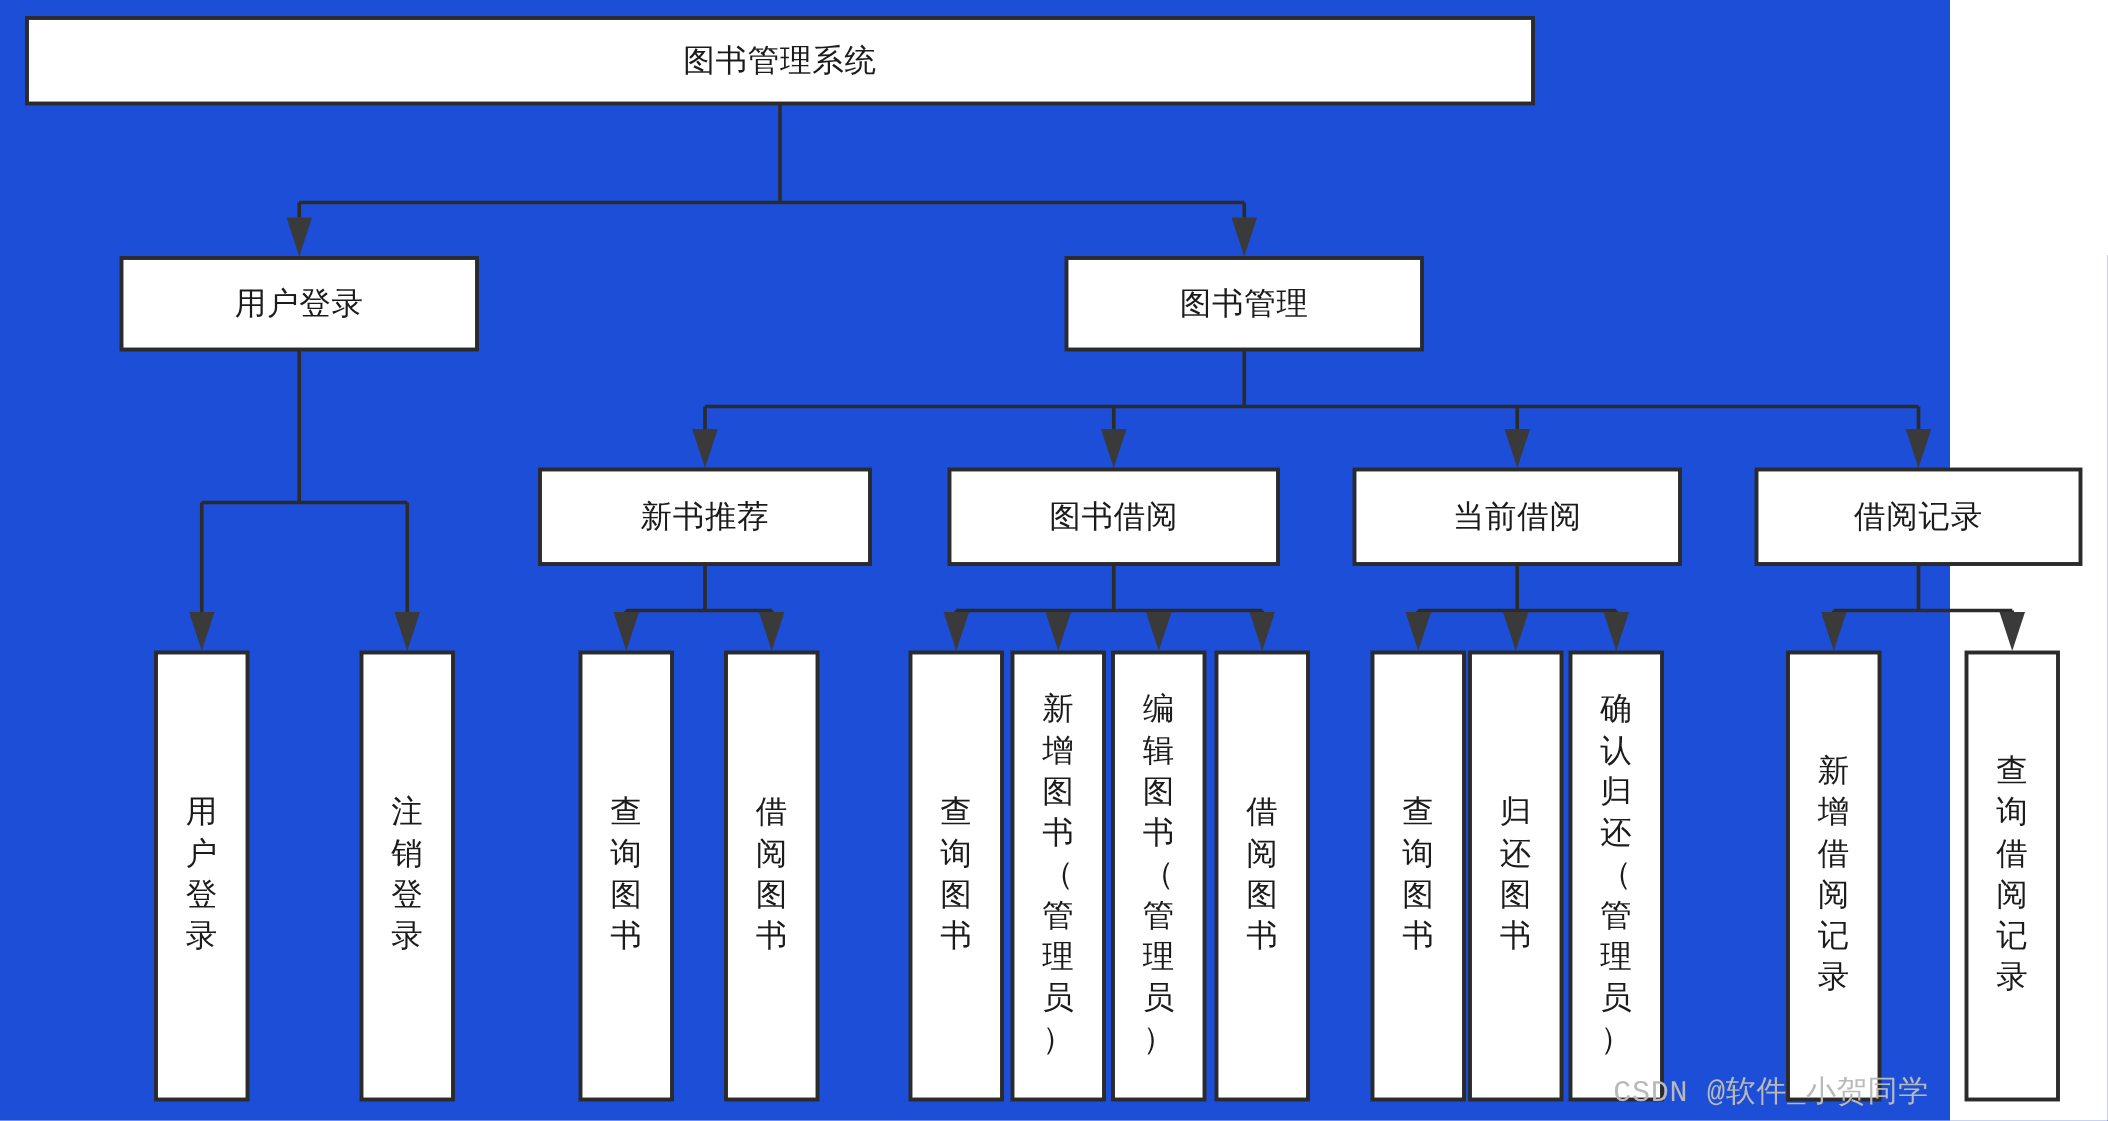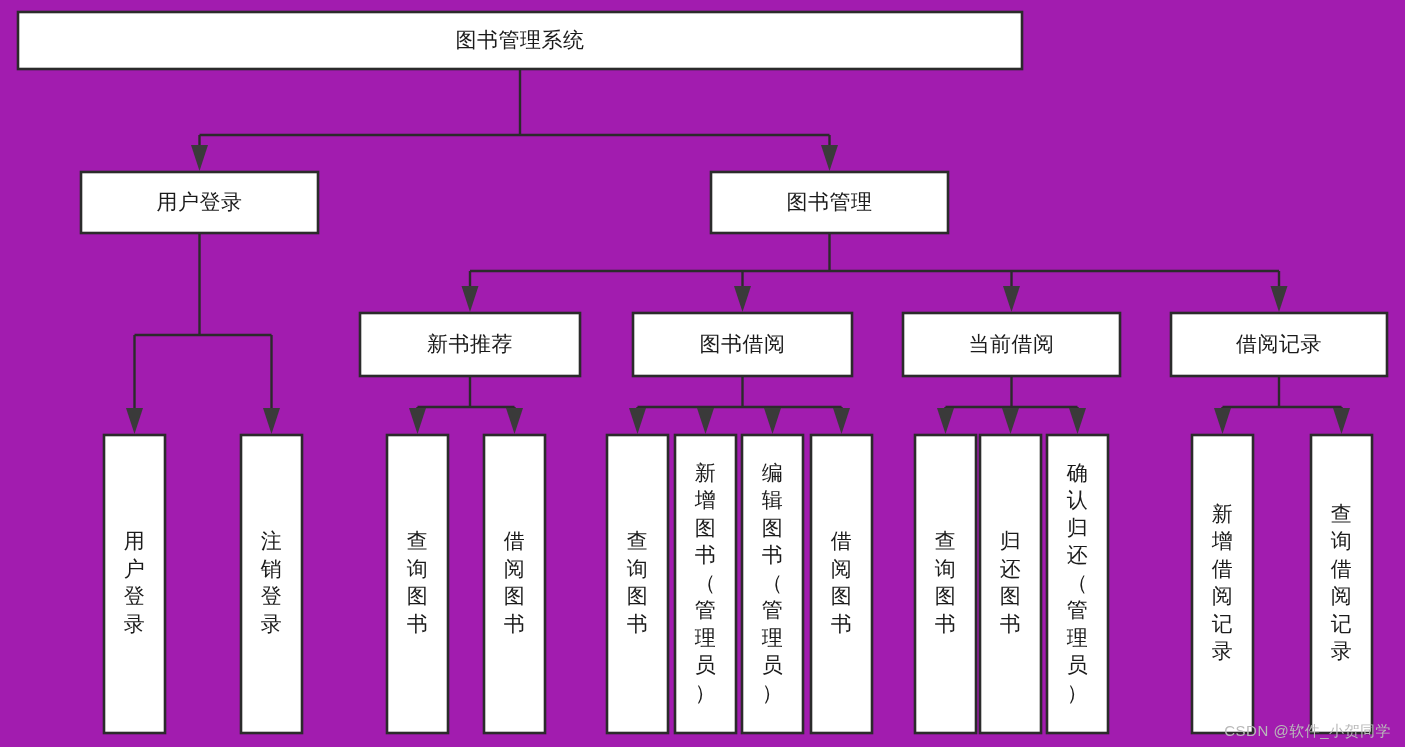--- a/index.html
+++ b/index.html
@@ -10,23 +10,23 @@
   }
   body {
     font-family: "Liberation Sans", "DejaVu Sans", sans-serif;
     width: 1405px;
     height: 747px;
     overflow: hidden;
     position: relative;
   }
   #diagram-root {
     position: relative;
-    width: 1405px;
+    width: 1300px;
     height: 747px;
-    background: #a21caf;
+    background: #1d4ed8;
   }
   svg#tree {
     position: absolute;
     left: 0;
     top: 0;
     width: 1405px;
     height: 747px;
     display: block;
   }
   .node-box {
@@ -56,22 +56,22 @@
     fill: #1b1b1b;
     font-family: "Liberation Sans", "DejaVu Sans", sans-serif;
     font-size: 21px;
     text-anchor: middle;
     letter-spacing: 0.5px;
   }
   .watermark {
     position: absolute;
     right: 14px;
     bottom: 6px;
-    font-family: Liberation Sans, sans-serif;
-    font-size: 15px;
+    font-family: Liberation Mono, monospace;
+    font-size: 20px;
     color: #b9b9b9;
     letter-spacing: 0.5px;
     white-space: nowrap;
     user-select: none;
     pointer-events: none;
     margin-left: 29px;
   }
 </style>
 </head>
 <body>

